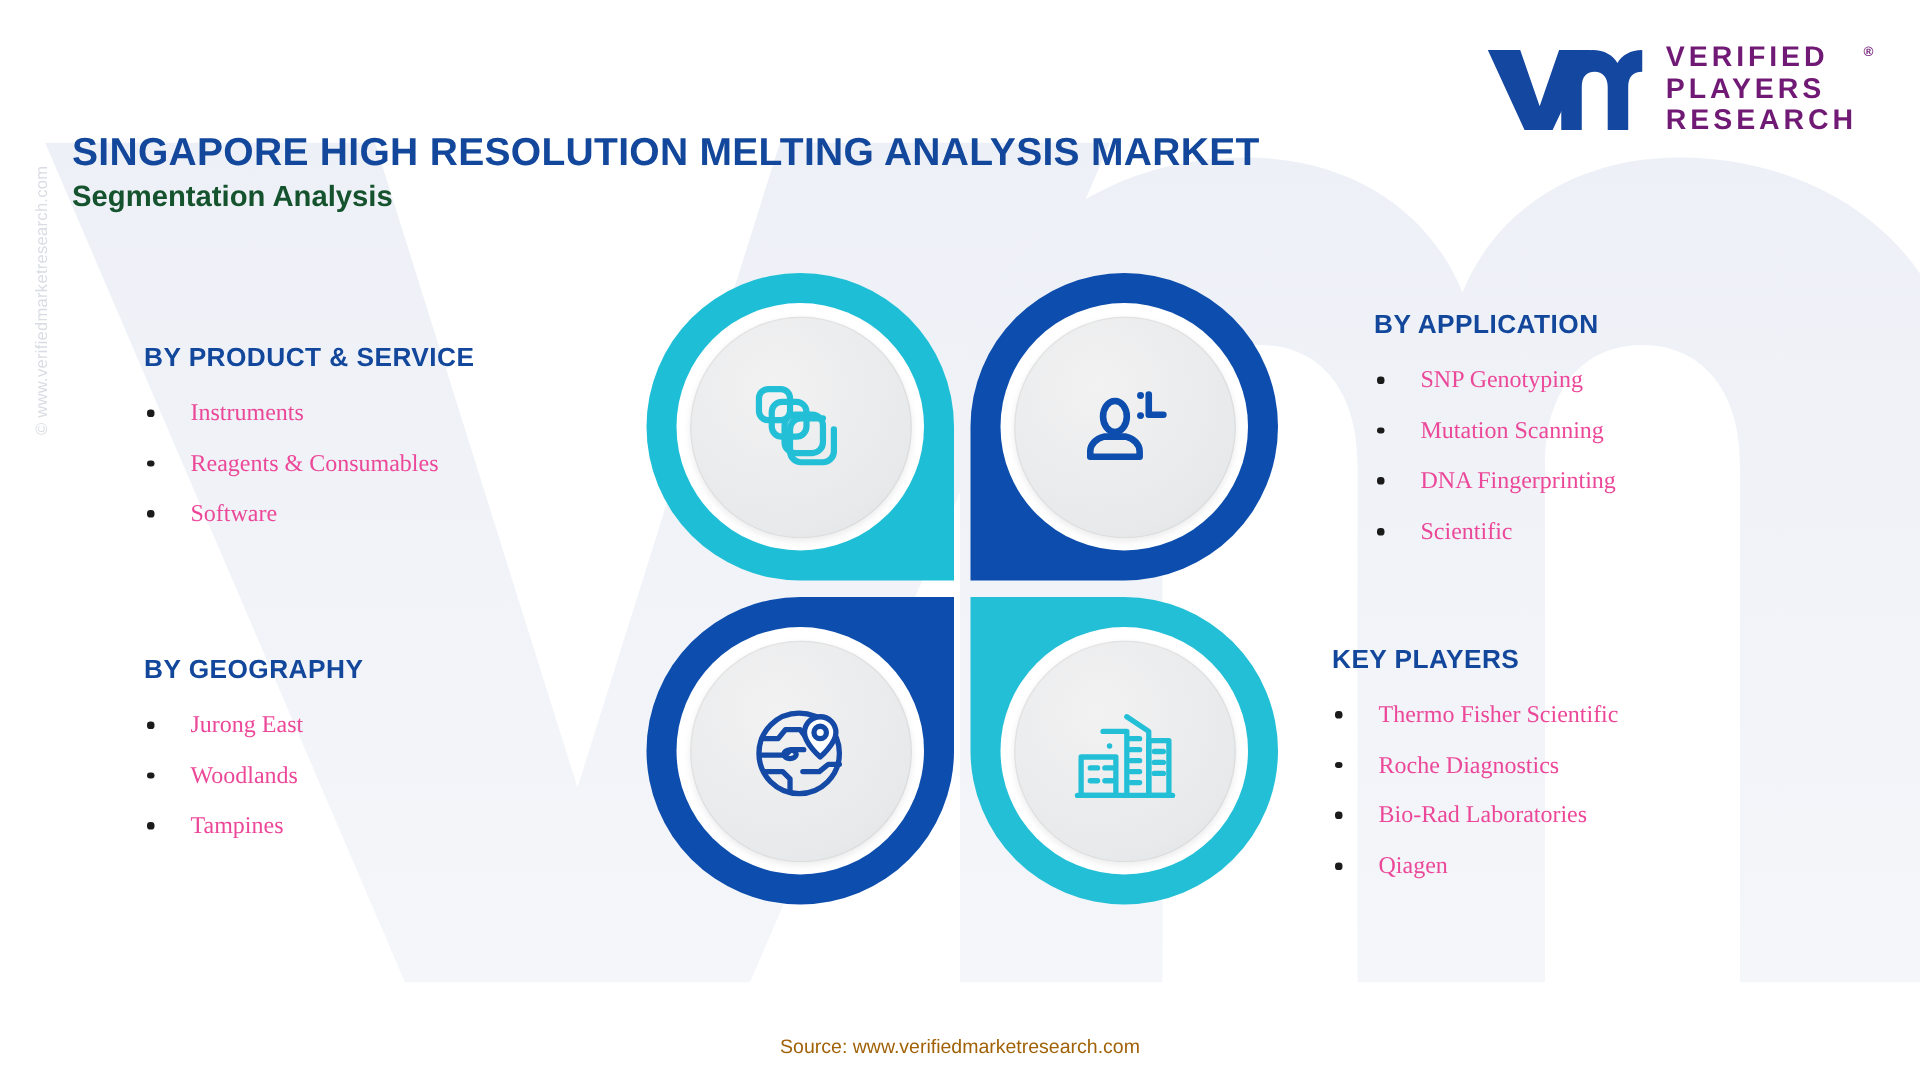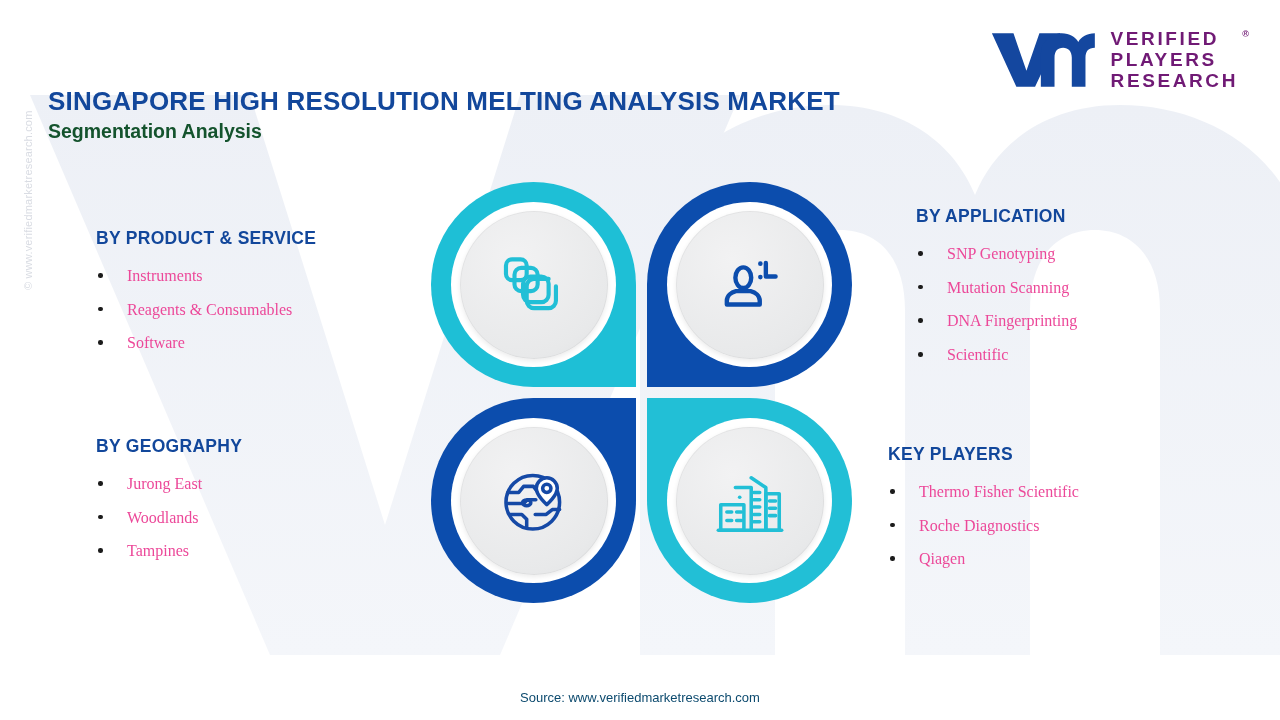--- a/index.html
+++ b/index.html
@@ -90,21 +90,21 @@
     z-index: 4;
   }
 
   
   .col { position: absolute; z-index: 6; }
   .col-left  { left: 96px;  width: 330px; }
   .col-right { left: 888px; width: 350px; }
   .block-pos-tl { top: 228px; }
   .block-pos-bl { top: 436px; }
   .block-pos-tr { top: 206px; margin-left: 28px; }
-  .block-pos-br { top: 444px; }
+  .block-pos-br { top: 429px; }
 
   .block-title {
     font-size: 17.5px;
     font-weight: bold;
     color: #12479B;
     letter-spacing: 0.3px;
     margin-bottom: 17px;
     white-space: nowrap;
   }
   ul.items { list-style: none; }
@@ -170,21 +170,21 @@
   }
   .icon-svg { width: 78px; height: 78px; display: block; }
 
   
   .source {
     position: absolute;
     left: 0; top: 690px;
     width: 1280px;
     text-align: center;
     font-size: 13px;
-    color: #0c4a6e;
+    color: #a16207;
     z-index: 6;
   }
 </style>
 </head>
 <body>
 
 <div class="page">
 
   <svg class="bg-watermark" viewBox="0 0 1280 560" preserveAspectRatio="none">
     <defs>
@@ -245,20 +245,21 @@
       <li><span class="bullet"></span><span>DNA Fingerprinting</span></li>
       <li><span class="bullet"></span><span>Scientific</span></li>
     </ul>
   </div>
 
   <div class="col col-right block-pos-br">
     <div class="block-title">KEY PLAYERS</div>
     <ul class="items">
       <li><span class="bullet"></span><span>Thermo Fisher Scientific</span></li>
       <li><span class="bullet"></span><span>Roche Diagnostics</span></li>
+      <li><span class="bullet"></span><span>Bio-Rad Laboratories</span></li>
       <li><span class="bullet"></span><span>Qiagen</span></li>
     </ul>
   </div>
 
   <div class="pinwheel">
 
     <div class="quad tl">
       <div class="ring"></div>
       <div class="disc">
         <div class="disc-inner">

